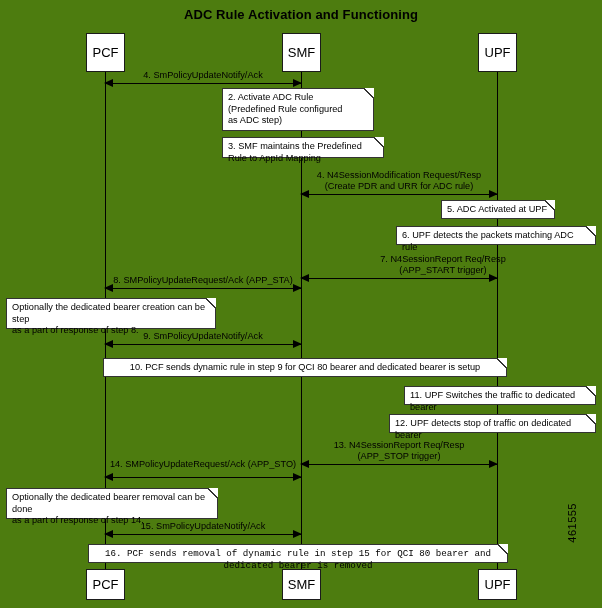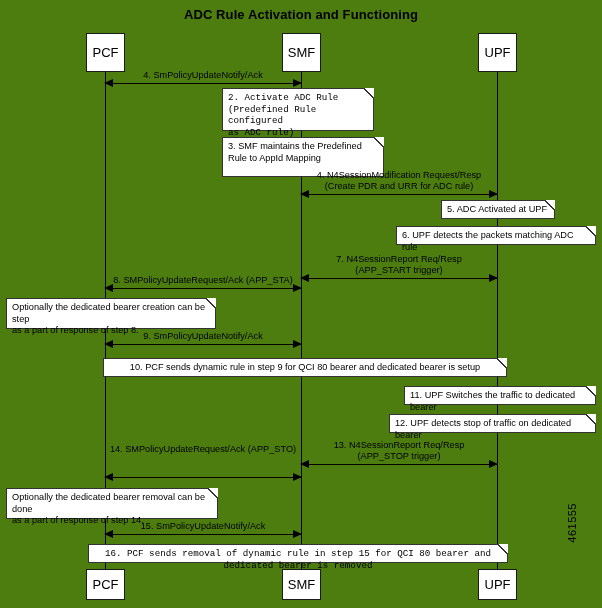--- a/index.html
+++ b/index.html
@@ -138,28 +138,28 @@
   </div>
 
   <div class="msg-label" style="left:105px; top:70px; width:196px;">
     <span>4. SmPolicyUpdateNotify/Ack</span>
   </div>
   <div class="msg" style="left:105px; top:83px; width:196px;">
     <span class="head left"></span>
     <span class="head right"></span>
   </div>
 
-  <div class="note" style="left:222px; top:88px; width:152px; height:43px;font-family:Liberation Mono, monospace;">
+  <div class="note" style="left:222px; top:88px; width:152px; height:43px;">
     <span class="foldcut"></span>
     <span class="note-text">2. Activate ADC Rule</span>
     <span class="note-text">(Predefined Rule configured</span>
-    <span class="note-text">as ADC rule)</span>
-  </div>
-
-  <div class="note" style="left:222px; top:137px; width:162px; height:40px;">
+    <span class="note-text">as ADC step)</span>
+  </div>
+
+  <div class="note" style="left:222px; top:137px; width:162px; height:21px;">
     <span class="foldcut"></span>
     <span class="note-text">3. SMF maintains the Predefined</span>
     <span class="note-text">Rule to AppId Mapping</span>
   </div>
 
   <div class="msg-label" style="left:301px; top:170px; width:196px;">
     <span>4. N4SessionModification Request/Resp</span><br>
     <span>(Create PDR and URR for ADC rule)</span>
   </div>
   <div class="msg" style="left:301px; top:194px; width:196px;">
@@ -170,21 +170,21 @@
   <div class="note" style="left:441px; top:200px; width:114px; height:19px;">
     <span class="foldcut"></span>
     <span class="note-text">5. ADC Activated at UPF</span>
   </div>
 
   <div class="note" style="left:396px; top:226px; width:200px; height:19px;">
     <span class="foldcut"></span>
     <span class="note-text">6. UPF detects the packets matching ADC rule</span>
   </div>
 
-  <div class="msg-label" style="left:301px; top:254px; width:196px;">
+  <div class="msg-label" style="left:301px; top:254px; width:196px;padding-left:44px;">
     <span>7. N4SessionReport Req/Resp</span><br>
     <span>(APP_START trigger)</span>
   </div>
   <div class="msg" style="left:301px; top:278px; width:196px;">
     <span class="head left"></span>
     <span class="head right"></span>
   </div>
 
   <div class="msg-label" style="left:105px; top:275px; width:196px;">
     <span>8. SMPolicyUpdateRequest/Ack (APP_STA)</span>
@@ -225,21 +225,21 @@
 
   <div class="msg-label" style="left:301px; top:440px; width:196px;">
     <span>13. N4SessionReport Req/Resp</span><br>
     <span>(APP_STOP trigger)</span>
   </div>
   <div class="msg" style="left:301px; top:464px; width:196px;">
     <span class="head left"></span>
     <span class="head right"></span>
   </div>
 
-  <div class="msg-label" style="left:105px; top:444px; width:196px;text-align:center;">
+  <div class="msg-label" style="left:105px; top:459px; width:196px;text-align:center;">
     <span>14. SMPolicyUpdateRequest/Ack (APP_STO)</span>
   </div>
   <div class="msg" style="left:105px; top:477px; width:196px;">
     <span class="head left"></span>
     <span class="head right"></span>
   </div>
 
   <div class="note" style="left:6px; top:488px; width:212px; height:31px;">
     <span class="foldcut"></span>
     <span class="note-text">Optionally the dedicated bearer removal can be done</span>

